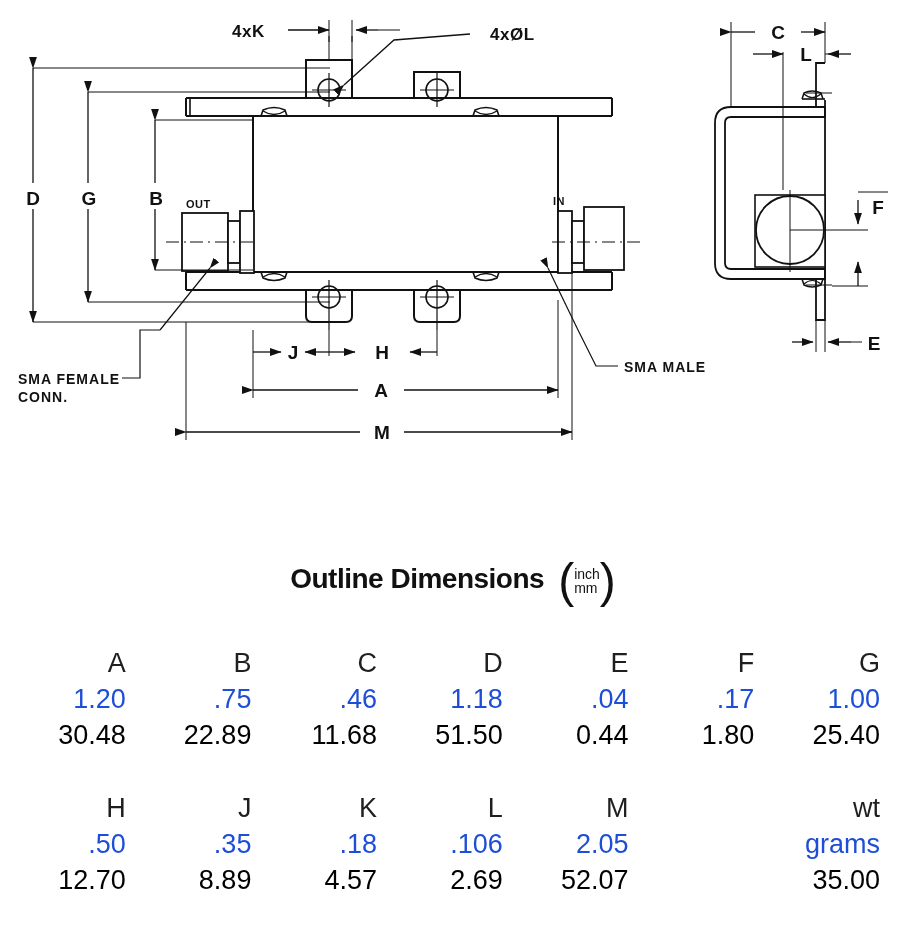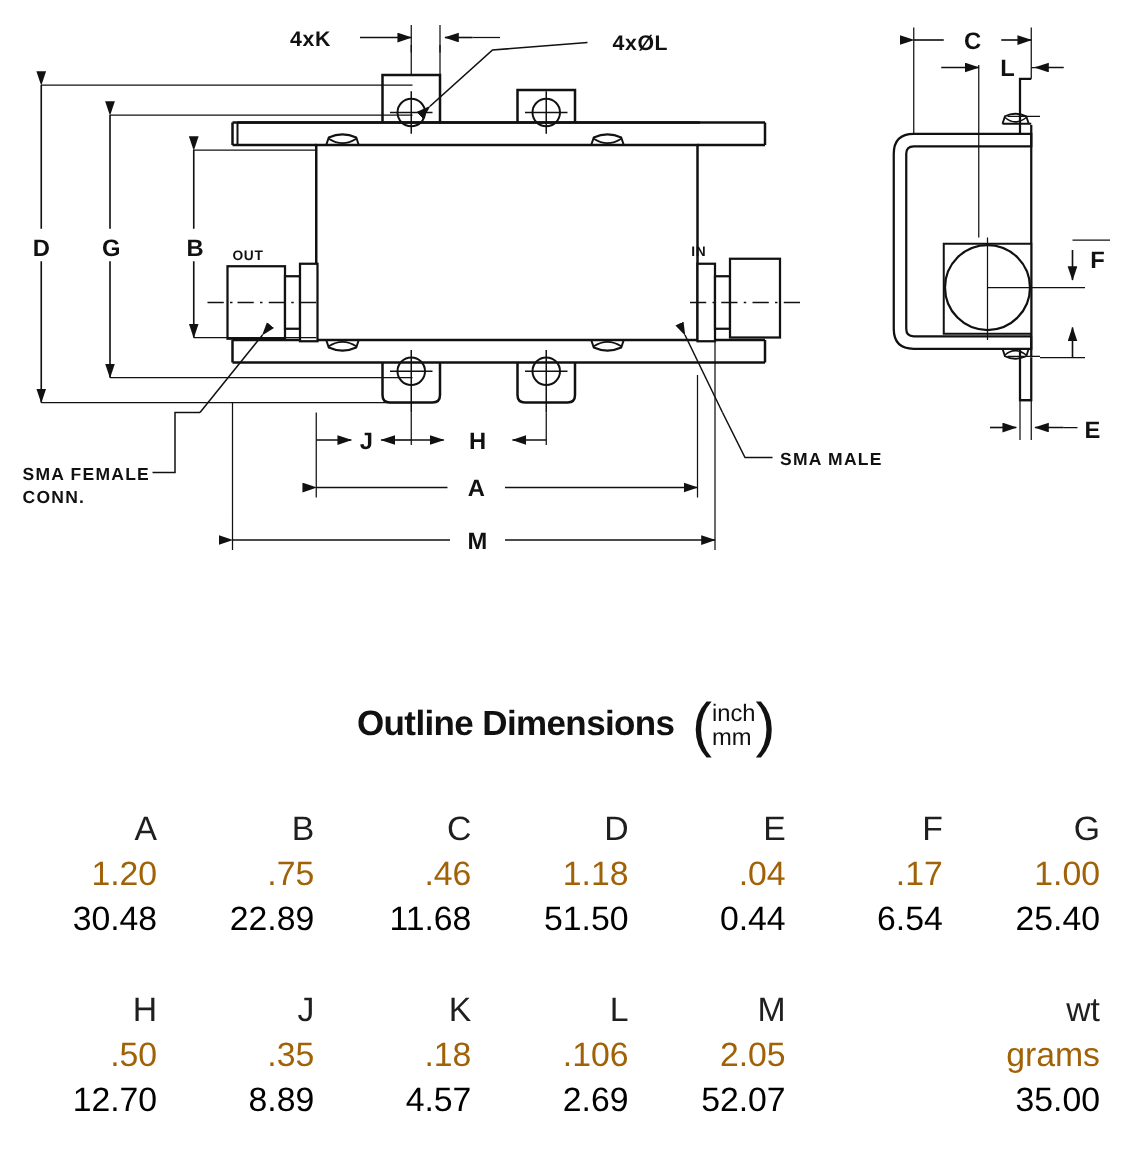--- a/index.html
+++ b/index.html
@@ -93,21 +93,21 @@
     display: inline-block;
   }
   #unit-stack {
     display: inline-block;
     vertical-align: middle;
     text-align: left;
     line-height: 1.02;
   }
   #unit-stack span {
     display: block;
-    font-size: 19px;
+    font-size: 14px;
     font-weight: 400;
     color: #111111;
   }
 
   table.dims {
     position: absolute;
     border-collapse: collapse;
     table-layout: fixed;
   }
   table.dims td {
@@ -119,21 +119,21 @@
     white-space: nowrap;
   }
   table.dims tr.hdr td {
     font-size: 27px;
     height: 36px;
     color: #1f1f1f;
   }
   table.dims tr.inch td {
     font-size: 27px;
     height: 36px;
-    color: #a16207;
+    color: #1d4ed8;
   }
   table.dims tr.mm td {
     font-size: 27px;
     height: 36px;
     color: #000000;
   }
   #table-1 {
     left: 0px;
     top: 175px;
     width: 880px;
@@ -433,21 +433,21 @@
         <td>.04</td>
         <td>.17</td>
         <td>1.00</td>
       </tr>
       <tr class="mm">
         <td>30.48</td>
         <td>22.89</td>
         <td>11.68</td>
         <td>51.50</td>
         <td>0.44</td>
-        <td>6.54</td>
+        <td>1.80</td>
         <td>25.40</td>
       </tr>
     </tbody>
   </table>
 
   <table class="dims" id="table-2">
     <colgroup>
       <col style="width:14.285%">
         <col style="width:14.285%">
         <col style="width:14.285%">

